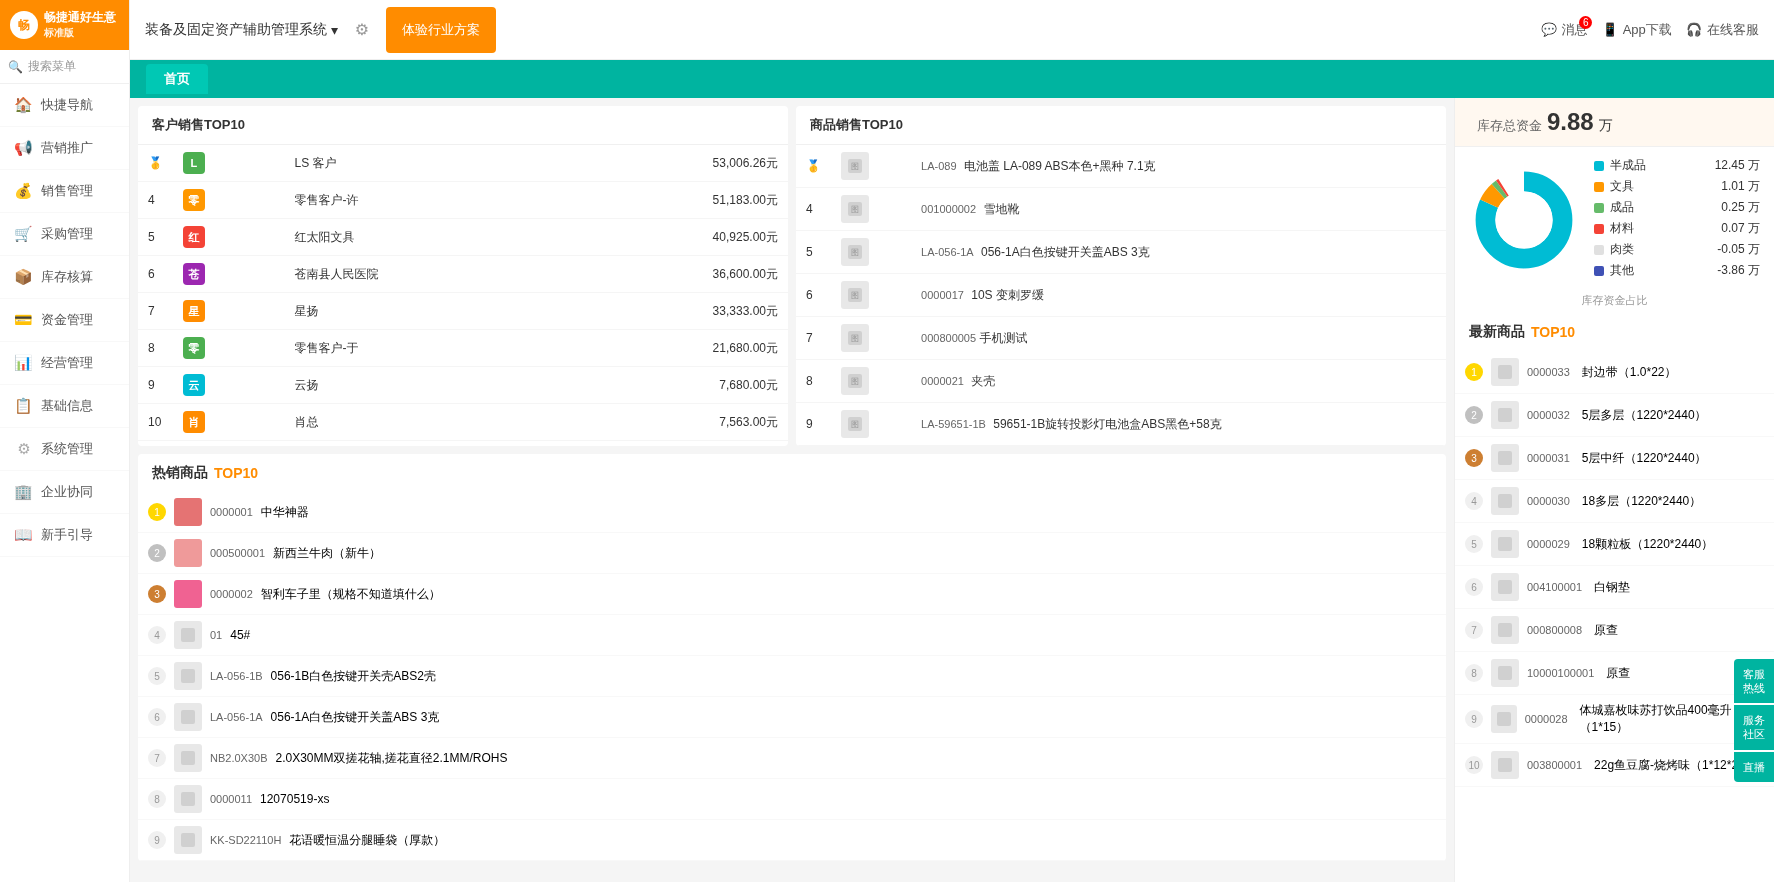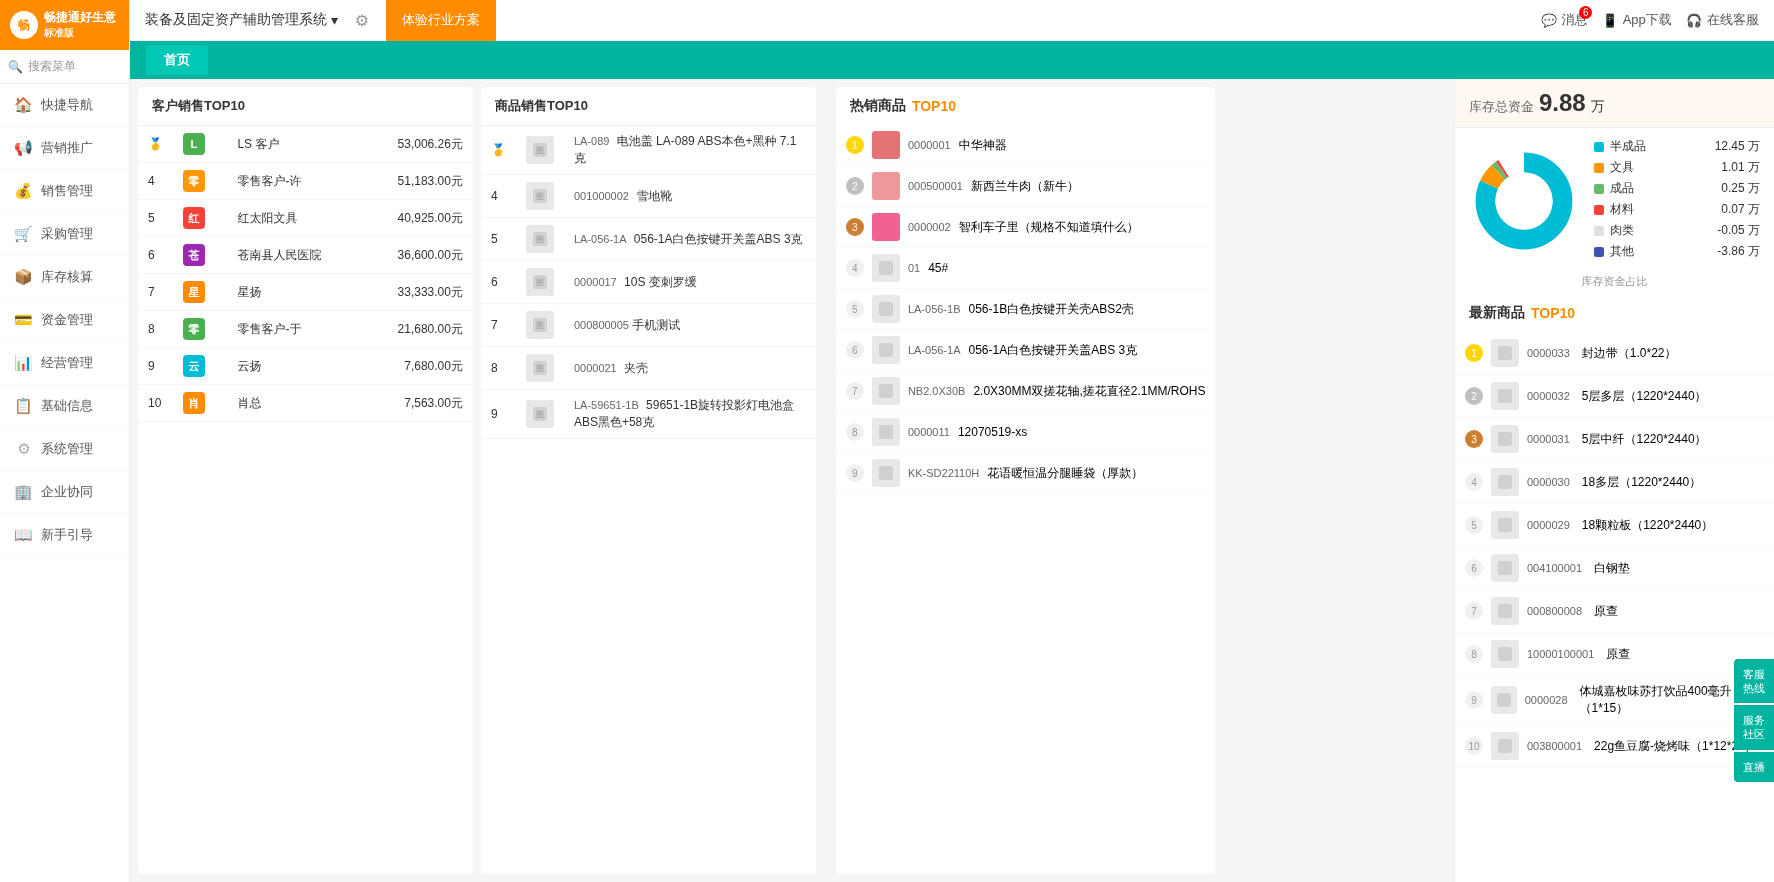--- a/index.html
+++ b/index.html
@@ -70,21 +70,21 @@
     }
 
     
     .main-area {
       flex: 1;
       display: flex;
       flex-direction: column;
       overflow: hidden;
     }
     .topbar {
-      height: 41px;
+      height: 60px;
       background: #fff;
       display: flex;
       align-items: center;
       padding: 0 15px;
       border-bottom: 1px solid #eee;
       gap: 10px;
     }
     .topbar-dropdown {
       display: flex;
       align-items: center;
@@ -162,22 +162,22 @@
       display: flex;
       overflow: hidden;
       background: #f5f5f5;
     }
 
     
     .main-content {
       flex: 1;
       overflow-y: auto;
       display: flex;
-      flex-direction: row;
-      gap: 20px;
+      flex-direction: column;
+      gap: 8px;
       padding: 8px;
     }
 
     
     .right-panel {
       width: 320px;
       overflow-y: auto;
       background: #fff;
       border-left: 1px solid #eee;
       display: flex;
@@ -297,21 +297,21 @@
 
     
     .rp-inventory-top {
       padding: 10px 14px;
       background: #fff8f0;
       display: flex;
       align-items: baseline;
       gap: 5px;
       border-bottom: 1px solid #f0f0f0;
     }
-    .rp-label { font-size: 13px; color: #666; }
+    .rp-label { font-size: 13px; color: #666; margin-left: 8px; }
     .rp-amount { font-size: 24px; font-weight: bold; color: #333; }
     .rp-unit { font-size: 14px; color: #333; }
 
     .rp-top10-row {
       display: flex;
       align-items: center;
       padding: 7px 10px;
       border-bottom: 1px solid #f8f8f8;
       gap: 8px;
       font-size: 12px;

